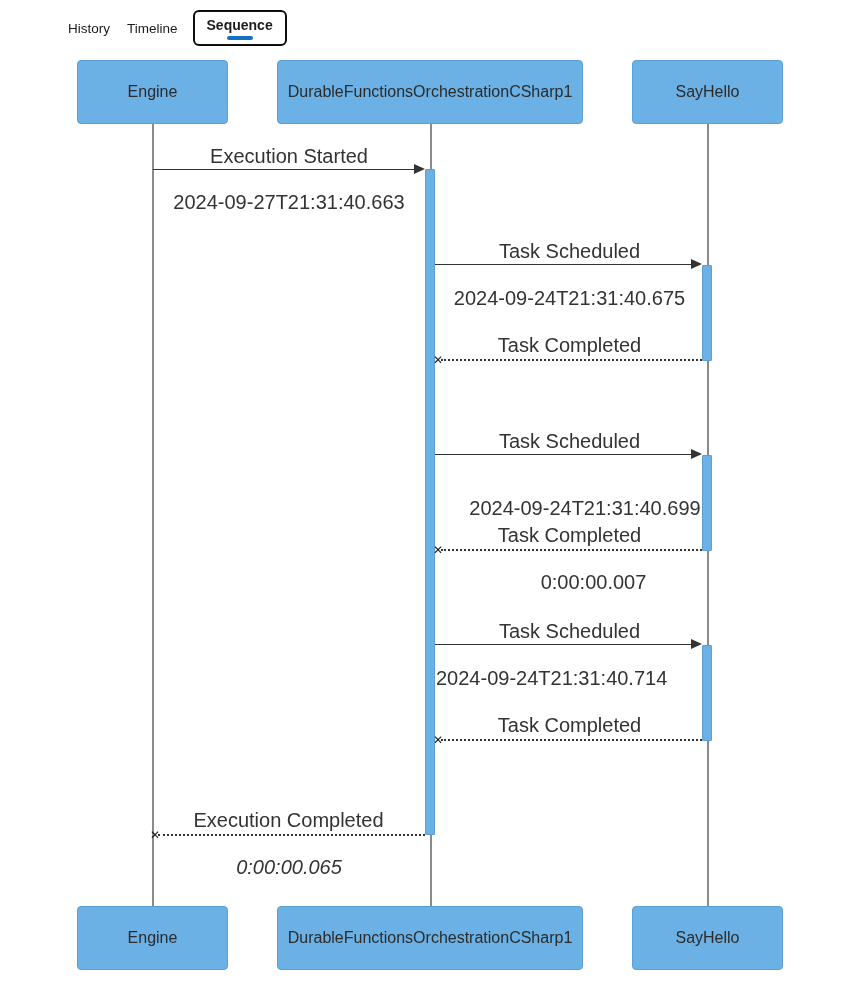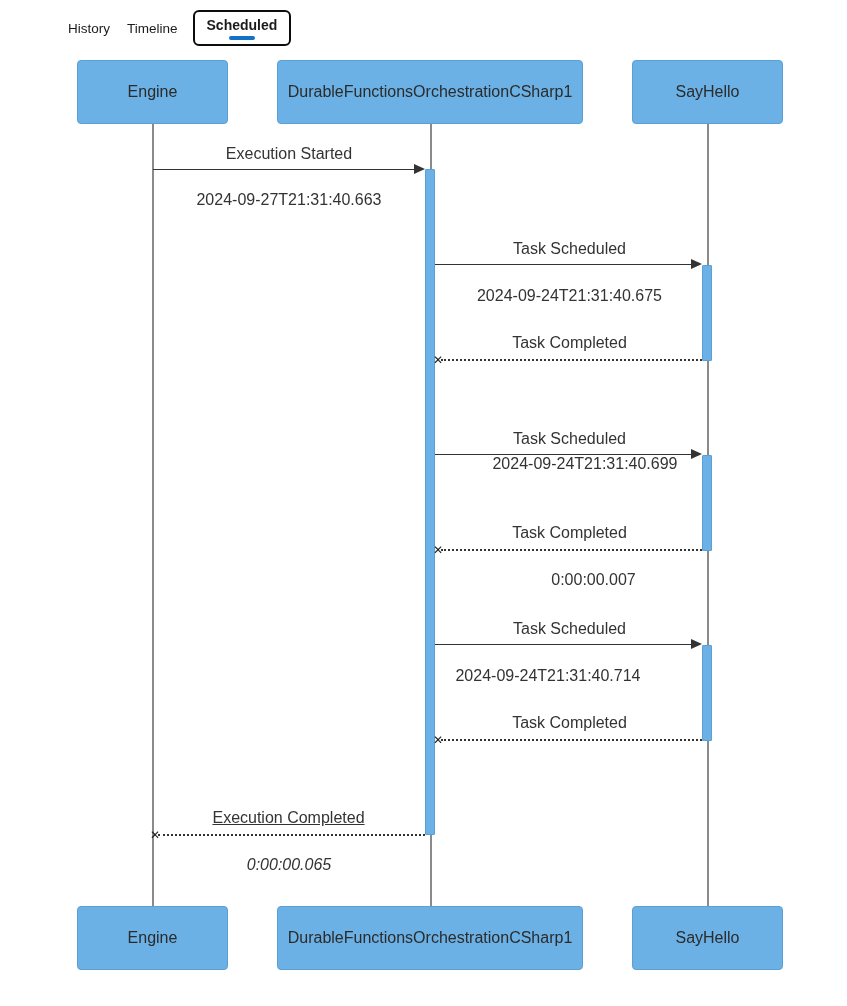--- a/index.html
+++ b/index.html
@@ -70,21 +70,21 @@
   .activation {
     position: absolute;
     width: 10px;
     background: #6bb1e5;
     border: 1px solid #5aa0d6;
     border-radius: 1px;
   }
   .msg-label {
     position: absolute;
     height: 20px;
-    font-size: 16px;
+    font-size: 20px;
     color: #333333;
     text-align: center;
     white-space: nowrap;
   }
   .msg-line {
     position: absolute;
     height: 0;
   }
   .msg-line.solid  { border-top: 1.8px solid #333333; }
   .msg-line.dotted { border-top: 2px dotted #333333; }
@@ -107,21 +107,21 @@
 </style>
 </head>
 <body>
 
 <div class="screen">
 
   <div class="tabbar">
     <div class="tab">History</div>
     <div class="tab">Timeline</div>
     <div class="tab active">
-      <span>Scheduled</span>
+      <span>Sequence</span>
       <div class="tab-underline"></div>
     </div>
   </div>
 
   <div class="lifeline" style="left:152px; top:124px; height:782px;"></div>
   <div class="lifeline" style="left:430px; top:124px; height:782px;"></div>
   <div class="lifeline" style="left:707px; top:124px; height:782px;"></div>
 
   <div class="participant" style="left:77px;  top:60px; width:151px;">Engine</div>
   <div class="participant" style="left:277px; top:60px; width:306px;">DurableFunctionsOrchestrationCSharp1</div>
@@ -142,37 +142,37 @@
   <div class="arrowhead" style="left:691px; top:259px;"></div>
   <div class="msg-label" style="left:436px; top:287px; width:267px;">2024-09-24T21:31:40.675</div>
 
   <div class="msg-label" style="left:436px; top:334px; width:267px;">Task Completed</div>
   <div class="msg-line dotted" style="left:441px; top:359px; width:261px;"></div>
   <div class="cross" style="left:431px; top:353px;">✕</div>
 
   <div class="msg-label" style="left:436px; top:430px; width:267px;">Task Scheduled</div>
   <div class="msg-line solid" style="left:435px; top:454px; width:257px;"></div>
   <div class="arrowhead" style="left:691px; top:449px;"></div>
-  <div class="msg-label" style="left:436px; top:455px; width:298px;">2024-09-24T21:31:40.699</div>
+  <div class="msg-label" style="left:436px; top:497px; width:298px;">2024-09-24T21:31:40.699</div>
 
   <div class="msg-label" style="left:436px; top:524px; width:267px;">Task Completed</div>
   <div class="msg-line dotted" style="left:441px; top:549px; width:261px;"></div>
   <div class="cross" style="left:431px; top:543px;">✕</div>
   <div class="msg-label" style="left:460px; top:571px; width:267px;">0:00:00.007</div>
 
   <div class="msg-label" style="left:436px; top:620px; width:267px;">Task Scheduled</div>
   <div class="msg-line solid" style="left:435px; top:644px; width:257px;"></div>
   <div class="arrowhead" style="left:691px; top:639px;"></div>
   <div class="msg-label" style="left:436px; top:667px; width:224px;">2024-09-24T21:31:40.714</div>
 
   <div class="msg-label" style="left:436px; top:714px; width:267px;">Task Completed</div>
   <div class="msg-line dotted" style="left:441px; top:739px; width:261px;"></div>
   <div class="cross" style="left:431px; top:733px;">✕</div>
 
-  <div class="msg-label" style="left:152px; top:809px; width:273px;text-decoration:underline;">Execution Completed</div>
+  <div class="msg-label" style="left:152px; top:809px; width:273px;">Execution Completed</div>
   <div class="msg-line dotted" style="left:158px; top:834px; width:267px;"></div>
   <div class="cross" style="left:148px; top:828px;">✕</div>
   <div class="msg-label" style="left:152px; top:856px; width:274px;font-style:italic;">0:00:00.065</div>
 
   <div class="participant" style="left:77px;  top:906px; width:151px;">Engine</div>
   <div class="participant" style="left:277px; top:906px; width:306px;">DurableFunctionsOrchestrationCSharp1</div>
   <div class="participant" style="left:632px; top:906px; width:151px;">SayHello</div>
 
 </div>
 

